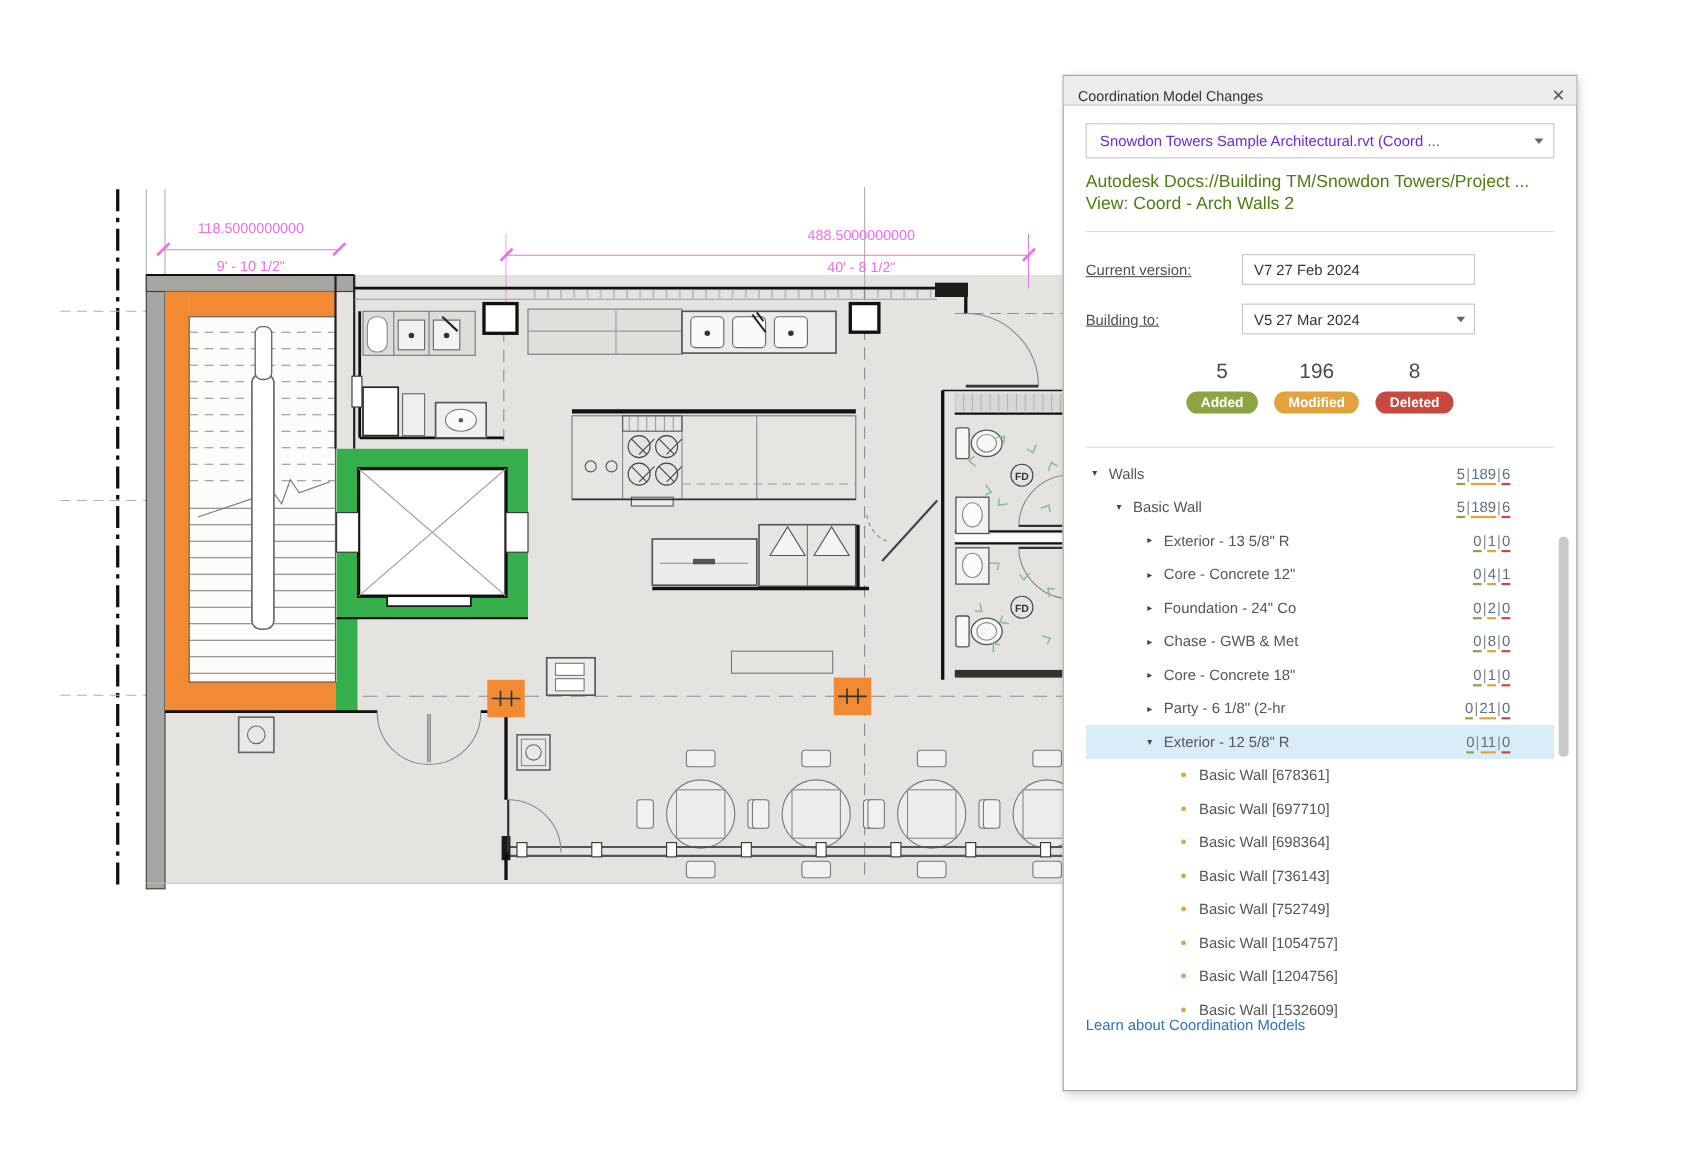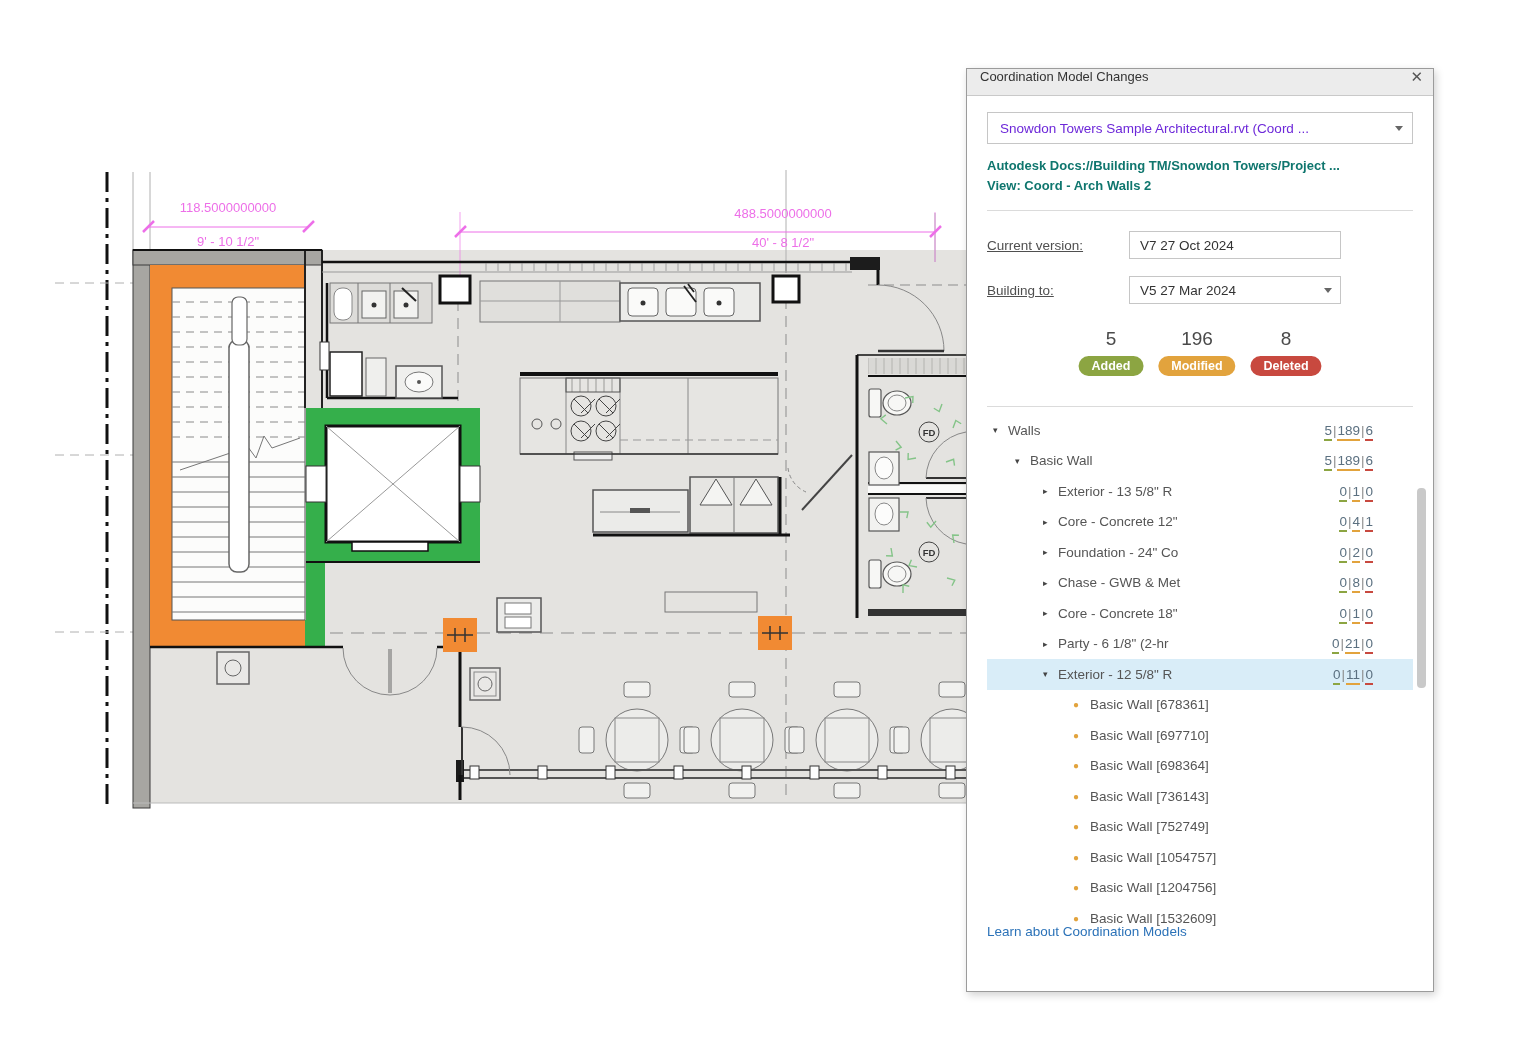--- a/index.html
+++ b/index.html
@@ -6,28 +6,28 @@
     font-family:"Liberation Sans",sans-serif;}
   #stage{position:relative;width:1536px;height:1054px;}
   svg text{font-family:"Liberation Sans",sans-serif;}
   .dimtxt{fill:#ED6FE8;font-size:13px;}
   .fdtxt{fill:#333;font-size:9.5px;font-weight:bold;}
 
   
   .panel{position:absolute;left:966px;top:68px;width:468px;height:924px;background:#fff;
     border:1px solid #9b9b9b;box-shadow:2px 3px 8px rgba(0,0,0,.18);box-sizing:border-box;}
   .panel-header{height:26px;background:#ececec;border-bottom:1px solid #c9c9c9;display:flex;
-    align-items:flex-start;padding:0 10px 0 13px;font-size:13px;color:#333;}
+    align-items:flex-end;padding:0 10px 0 13px;font-size:13px;color:#333;}
   .close-x{margin-left:auto;color:#555;font-size:15px;line-height:1;cursor:default;}
   .panel-body{position:relative;padding:16px 20px 0 20px;height:856px;box-sizing:border-box;}
   .dropdown{height:30px;border:1px solid #c6c6c6;display:flex;align-items:center;
     padding:0 9px 0 12px;font-size:13.5px;color:#6d28d9;justify-content:space-between;background:#fff;}
   .caret{width:0;height:0;border-left:4px solid transparent;border-right:4px solid transparent;
     border-top:5px solid #666;margin-left:8px;flex:none;}
-  .info{margin-top:12px;font-size:13px;color:#0f766e;line-height:20px;font-weight:bold;}
+  .info{margin-top:12px;font-size:16px;color:#4d7c0f;line-height:20px;}
   .divider{border:none;border-top:1px solid #dbdbdb;margin:14px 0 0 0;}
   .ver-row{display:flex;align-items:center;margin-top:20px;}
   .ver-row.second{margin-top:17px;}
   .ver-label{width:142px;font-size:13.5px;color:#4f4f4f;text-decoration:underline;}
   .ver-box{width:212px;height:28px;border:1px solid #c6c6c6;display:flex;align-items:center;
     padding:0 8px 0 10px;font-size:13.5px;color:#333;box-sizing:border-box;justify-content:space-between;background:#fff;}
   .stats{position:relative;height:64px;margin-top:24px;}
   .stat{position:absolute;top:0;transform:translateX(-50%);text-align:center;}
   .stat .num{font-size:19px;color:#4a4a4a;}
   .pill{margin-top:6px;display:inline-block;padding:3px 13px;border-radius:12px;
@@ -354,21 +354,21 @@
       <span class="caret"></span>
     </div>
     <div class="info">
       <div>Autodesk Docs://Building TM/Snowdon Towers/Project ...</div>
       <div>View: Coord - Arch Walls 2</div>
     </div>
     <hr class="divider">
     <div class="ver-row">
       <span class="ver-label">Current version:</span>
       <div class="ver-box">
-        <span>V7 27 Oct 2024</span>
+        <span>V7 27 Feb 2024</span>
       </div>
     </div>
     <div class="ver-row second">
       <span class="ver-label">Building to:</span>
       <div class="ver-box">
         <span>V5 27 Mar 2024</span>
         <span class="caret"></span>
       </div>
     </div>
     <div class="stats">

